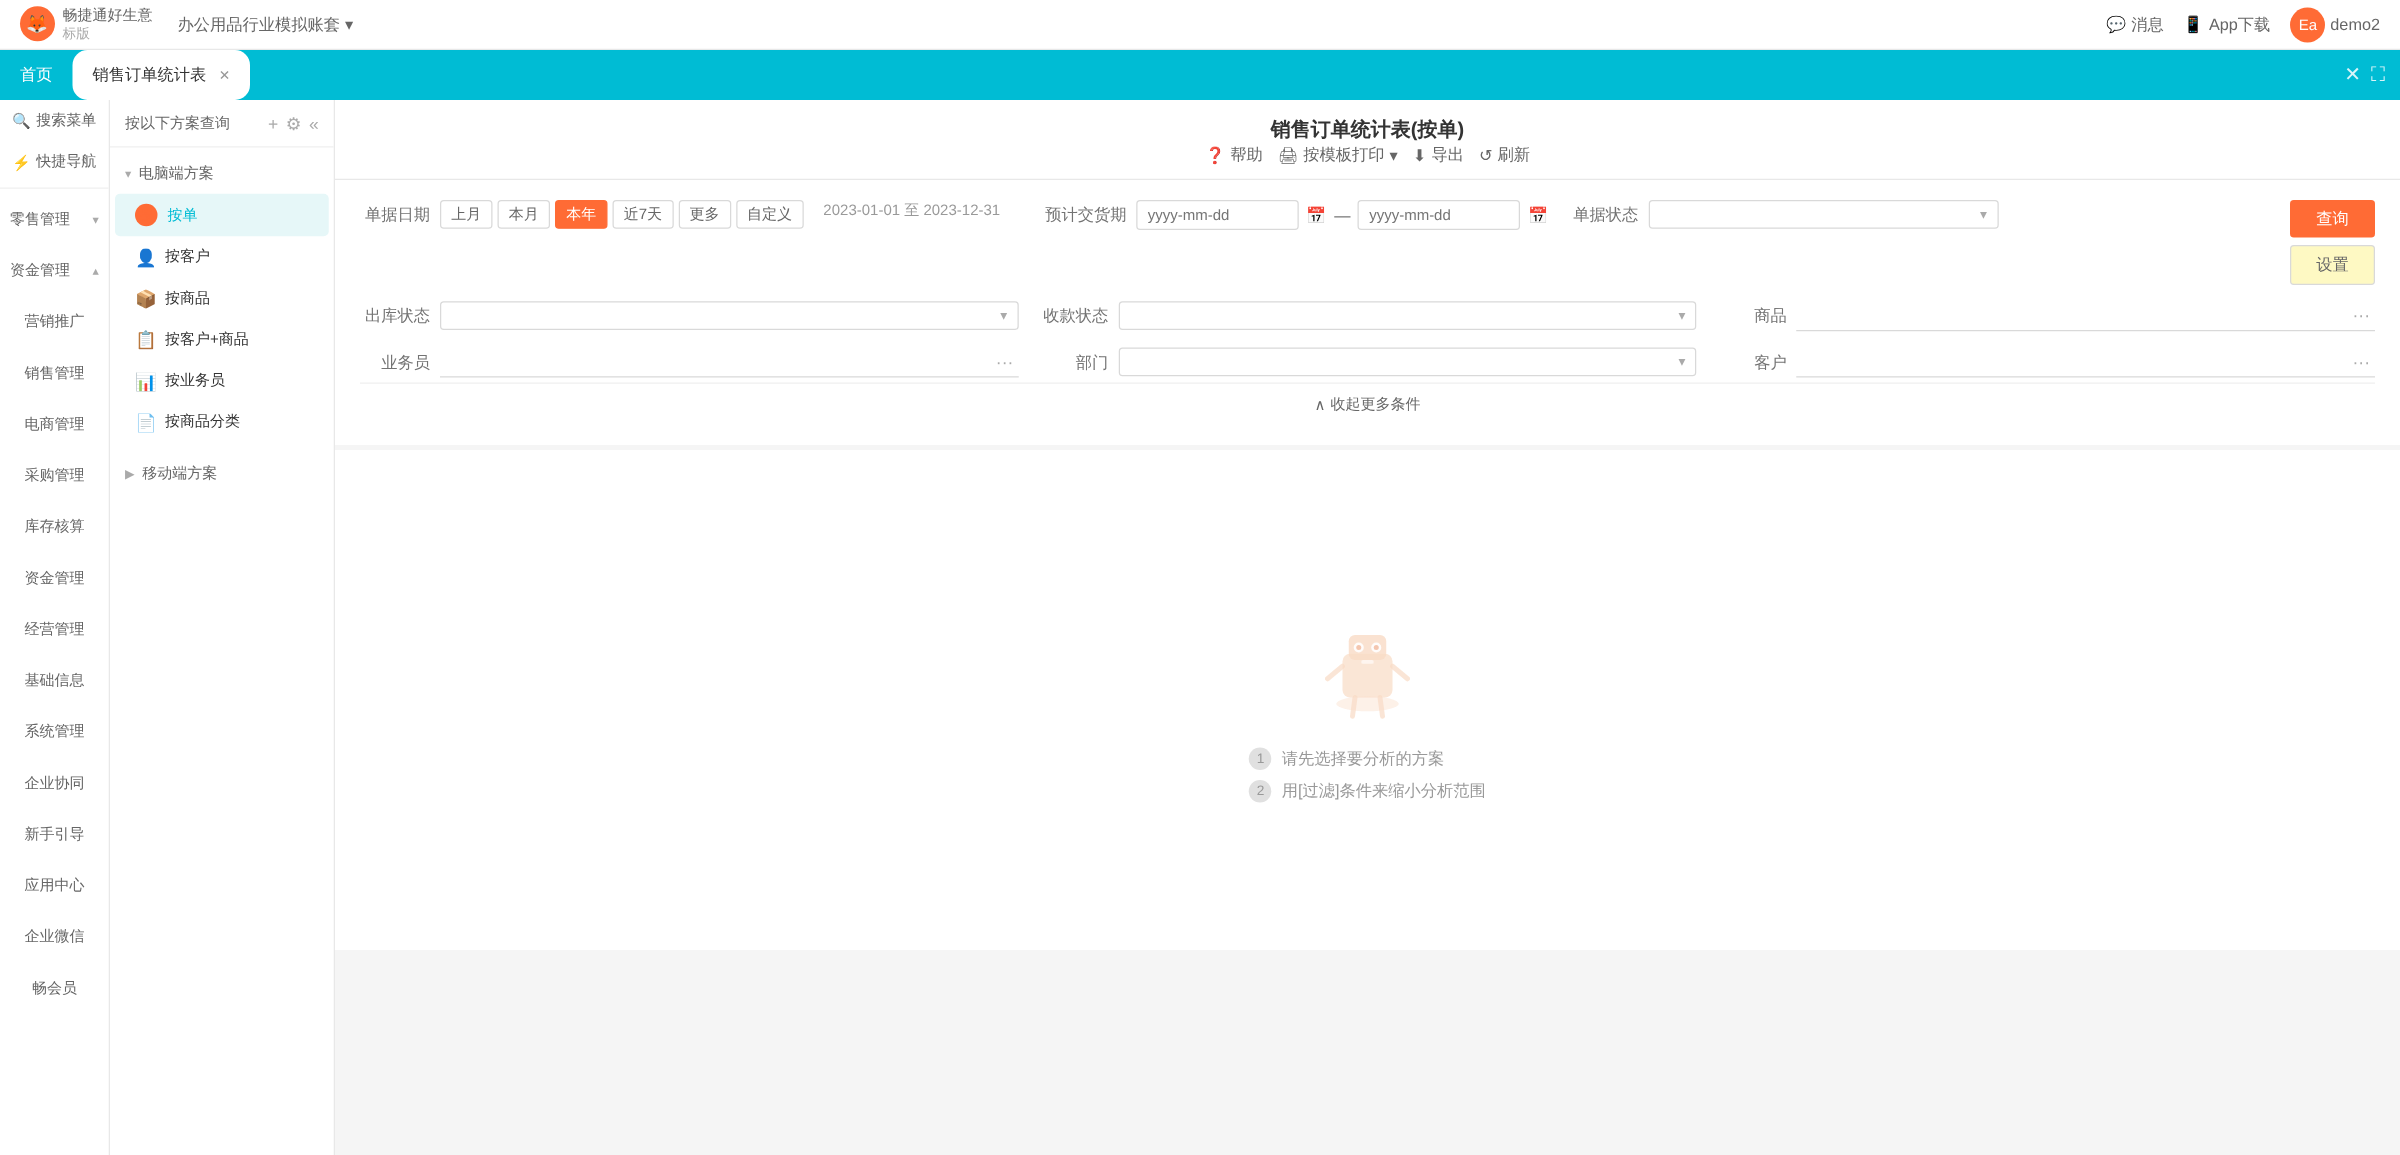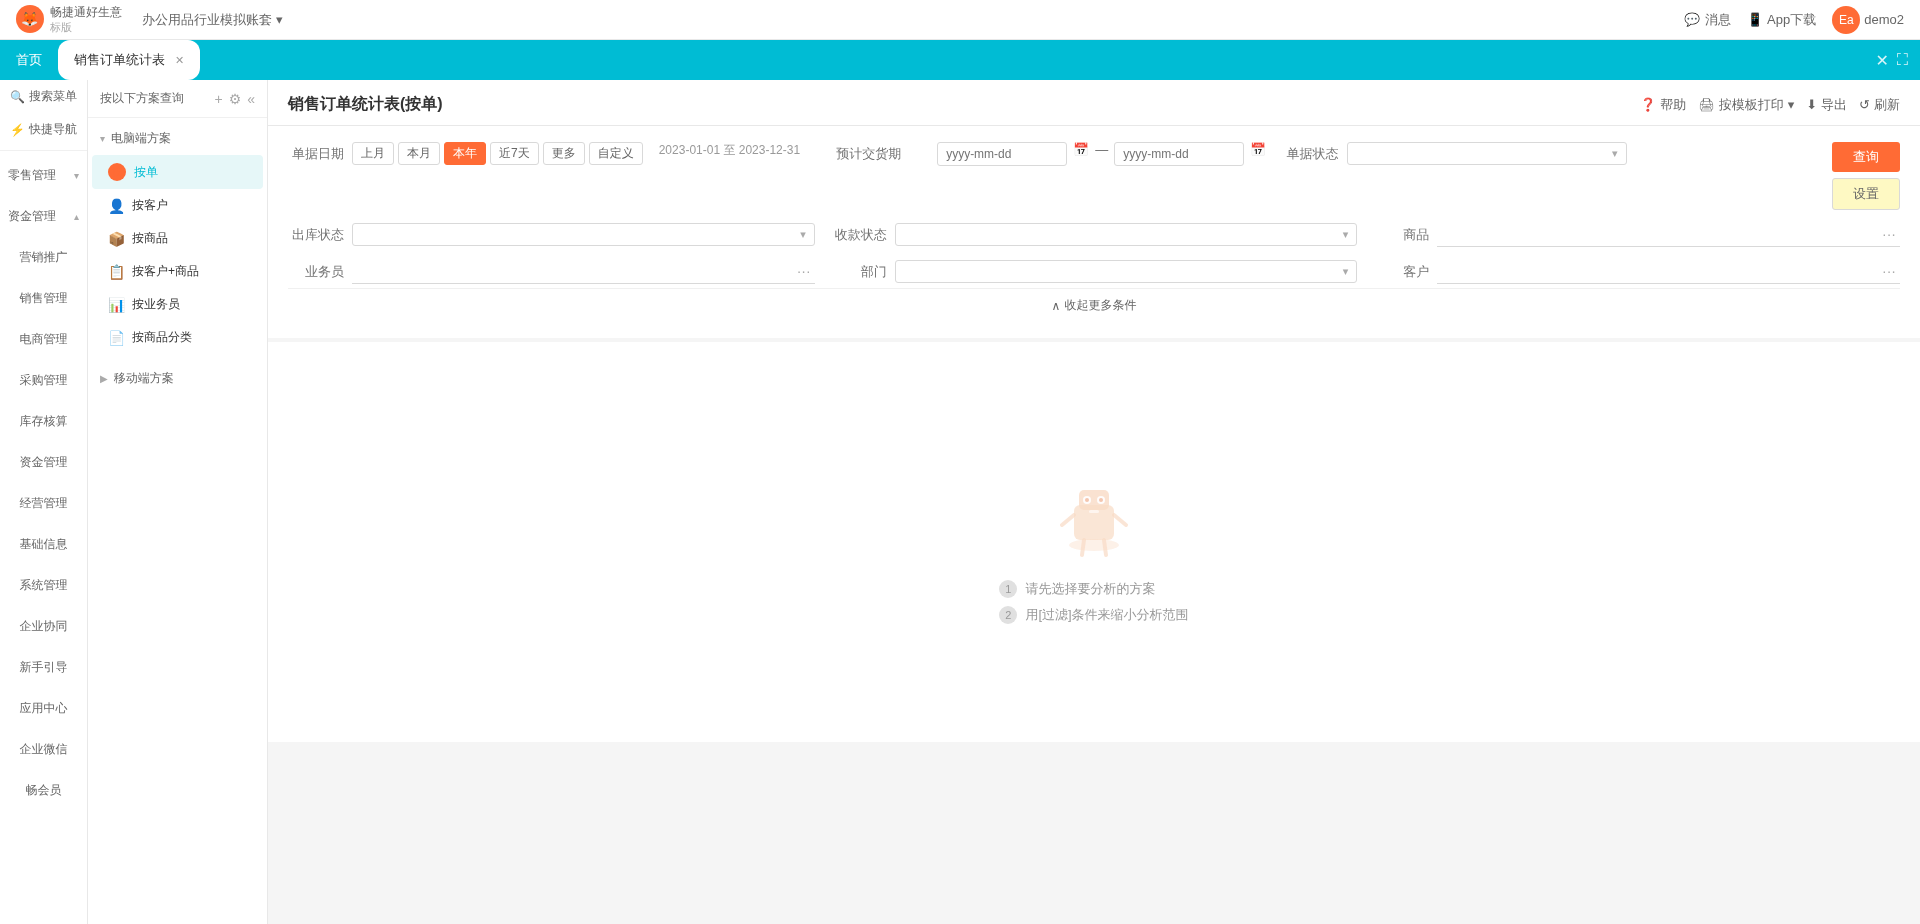--- a/index.html
+++ b/index.html
@@ -78,36 +78,36 @@
     }
     .solution-item.active { background: #e6f7f8; color: #00bcd4; }
     .solution-item.active .sol-icon { color: #ff6b35; }
     .sol-icon { font-size: 14px; color: #aaa; width: 16px; text-align: center; }
     .sol-icon.orange { color: #ff6b35; background: #ff6b35; border-radius: 50%; color: #fff; width: 18px; height: 18px; display: flex; align-items: center; justify-content: center; font-size: 10px; }
 
     
     .main-content { flex: 1; overflow-y: auto; background: #f5f5f5; }
     .page-header {
       display: flex; align-items: center; justify-content: space-between;
-      padding: 14px 20px 10px; background: #fff; border-bottom: 1px solid #e8e8e8;
+      padding: 14px 20px 10px; background: #fff; border-bottom: 1px solid #e8e8e8; flex-direction: column;
     }
     .page-title { font-size: 16px; font-weight: 600; color: #333; }
     .page-actions { display: flex; align-items: center; gap: 12px; }
     .action-btn { display: flex; align-items: center; gap: 4px; color: #666; font-size: 13px; cursor: pointer; }
 
     
     .filter-area { background: #fff; padding: 16px 20px; margin-bottom: 4px; }
     .filter-label { color: #737373; font-size: 13px; white-space: nowrap; min-width: 56px; text-align: right; }
     .date-quick-btns { display: flex; align-items: center; gap: 4px; }
     .date-quick-btn {
       padding: 2px 8px; border-radius: 3px; border: 1px solid #d9d9d9;
       background: #fff; color: #666; font-size: 12px; cursor: pointer;
     }
     .date-quick-btn.active { background: #ff6b35; color: #fff; border-color: #ff6b35; }
-    .date-input-group { display: flex; align-items: flex-start; gap: 6px; margin-left: 28px; }
+    .date-input-group { display: flex; align-items: center; gap: 6px; }
     .date-input {
       border: 1px solid #d9d9d9; border-radius: 3px; padding: 4px 8px;
       font-size: 12px; color: #bbb; width: 130px; background: #fff;
     }
     .date-separator { color: #666; }
     .calendar-icon { color: #d9d9d9; cursor: pointer; }
 
     .status-dropdown {
       display: flex; align-items: center; border: 1px solid #d9d9d9; border-radius: 3px;
       padding: 4px 8px; min-width: 200px; justify-content: space-between; cursor: pointer;

